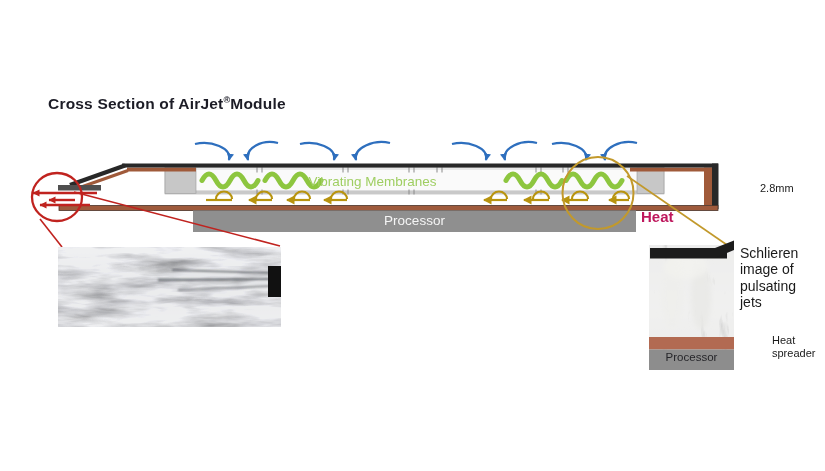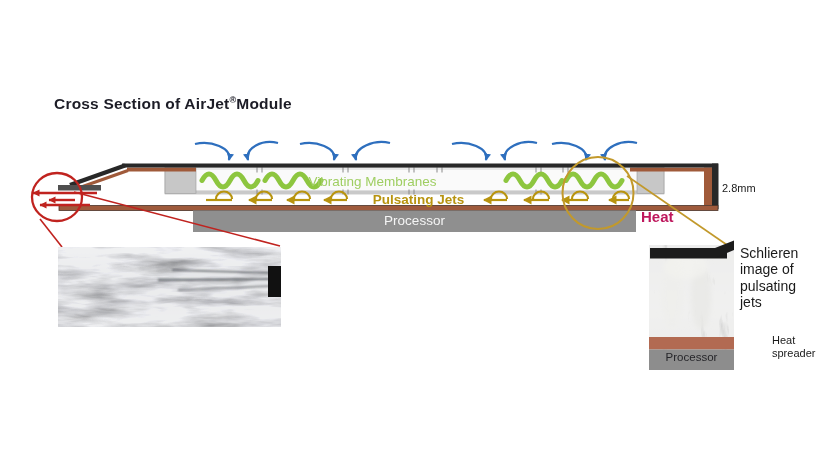--- a/index.html
+++ b/index.html
@@ -1,29 +1,29 @@
 <!DOCTYPE html>
 <html><head>
 <meta charset="utf-8">
 <style>
   html,body{margin:0;padding:0;background:#ffffff;}
   #stage{position:relative;width:825px;height:471px;background:#ffffff;overflow:hidden;
          font-family:"Liberation Sans", sans-serif;}
   #diagram-svg{position:absolute;left:0;top:0;}
   .txt{position:absolute;color:#1a1a1a;white-space:nowrap;}
-  #title{left:54px;top:95px;font-size:15.5px;font-weight:700;color:#1c1c26;letter-spacing:.2px;}
+  #title{left:48px;top:95px;font-size:15.5px;font-weight:700;color:#1c1c26;letter-spacing:.2px;}
   #title .reg{font-size:9px;vertical-align:6px;}
   #membranes-label{left:196px;width:353px;top:174px;text-align:center;
                    color:#9fce62;font-size:13.5px;font-weight:400;}
   #jets-label{left:196px;width:445px;top:192px;text-align:center;
               color:#b8940f;font-size:13.5px;font-weight:600;}
   #processor-label{left:193px;width:443px;top:213px;text-align:center;
                    color:#f5f5f5;font-size:13.5px;}
   #heat-label{left:641px;top:208px;color:#be185d;font-size:15px;font-weight:700;}
-  #thickness-label{left:722px;top:182px;font-size:11px;color:#1a1a1a;}
+  #thickness-label{left:760px;top:182px;font-size:11px;color:#1a1a1a;}
   #left-caption{left:58px;top:330px;width:250px;font-size:11px;line-height:1.35;
                 color:#1a1a1a;white-space:normal;}
   #right-caption{left:740px;top:245px;width:56px;font-size:14px;line-height:1.17;
                  color:#1a1a1a;white-space:normal;}
   #heat-spreader-label{left:740px;top:334px;width:56px;font-size:11px;line-height:1.2;
                  color:#1a1a1a;white-space:normal;margin-left:32px;}
   #right-processor-label{left:649px;top:351px;width:85px;text-align:center;
                  font-size:11.5px;color:#26262a;}
 </style>
 </head>
@@ -210,21 +210,20 @@
     <polygon points="715,248 734,240.5 734,250 715,258" fill="#1c1c1c"></polygon>
     <rect x="649" y="337" width="85" height="12.5" fill="#b26a52"></rect>
     <rect x="649" y="349.5" width="85" height="20.5" fill="#8d8d8d"></rect>
   </g>
 </svg>
 
 <div id="title" class="txt"><span>Cross Section of AirJet</span><span class="reg">®</span><span>Module</span></div>
 
 <div id="membranes-label" class="txt">Vibrating Membranes</div>
 
-<div id="jets-label" class="txt">Pulsating Jets</div>
 
 <div id="processor-label" class="txt">Processor</div>
 
 <div id="heat-label" class="txt">Heat</div>
 
 <div id="thickness-label" class="txt">2.8mm</div>
 
 
 <div id="right-caption" class="txt">Schlieren image of pulsating jets</div>
 

